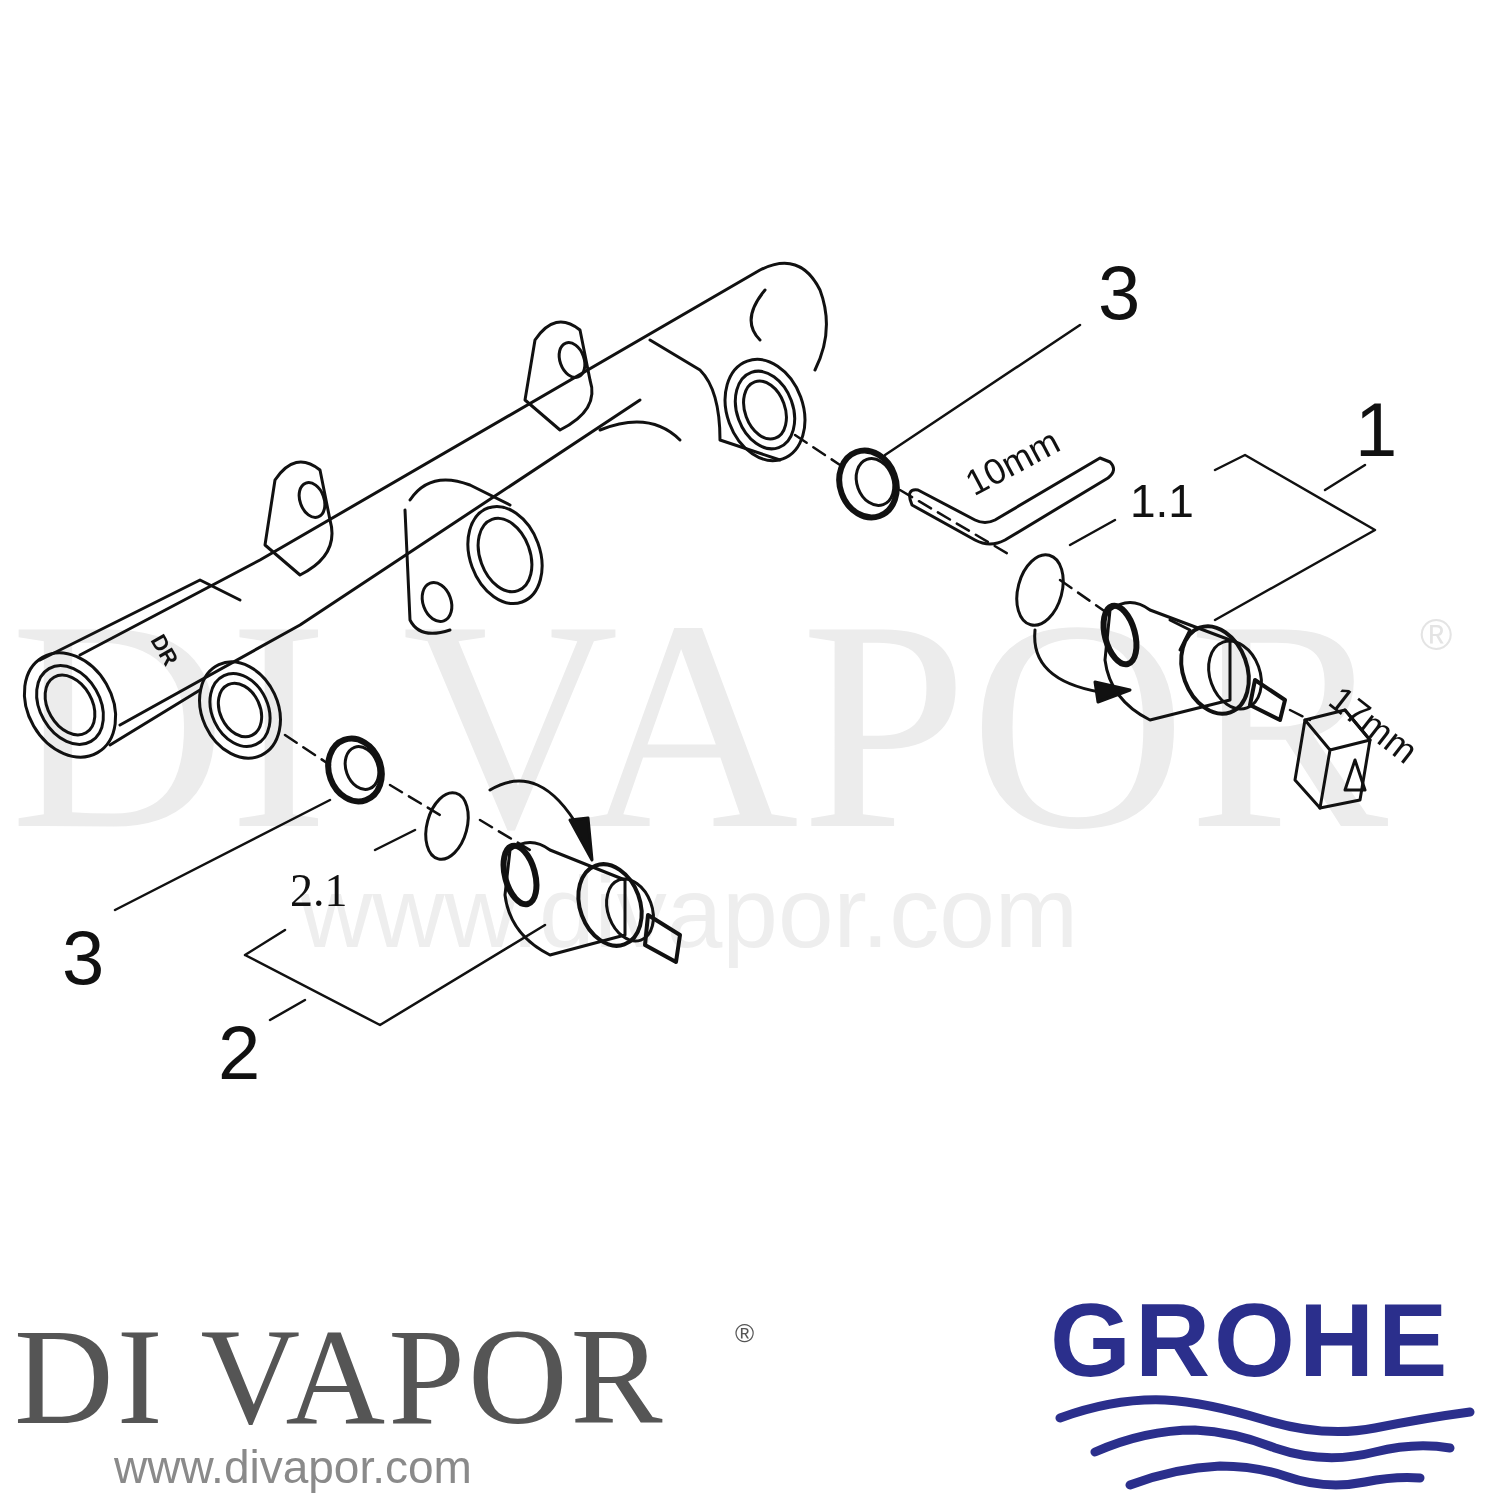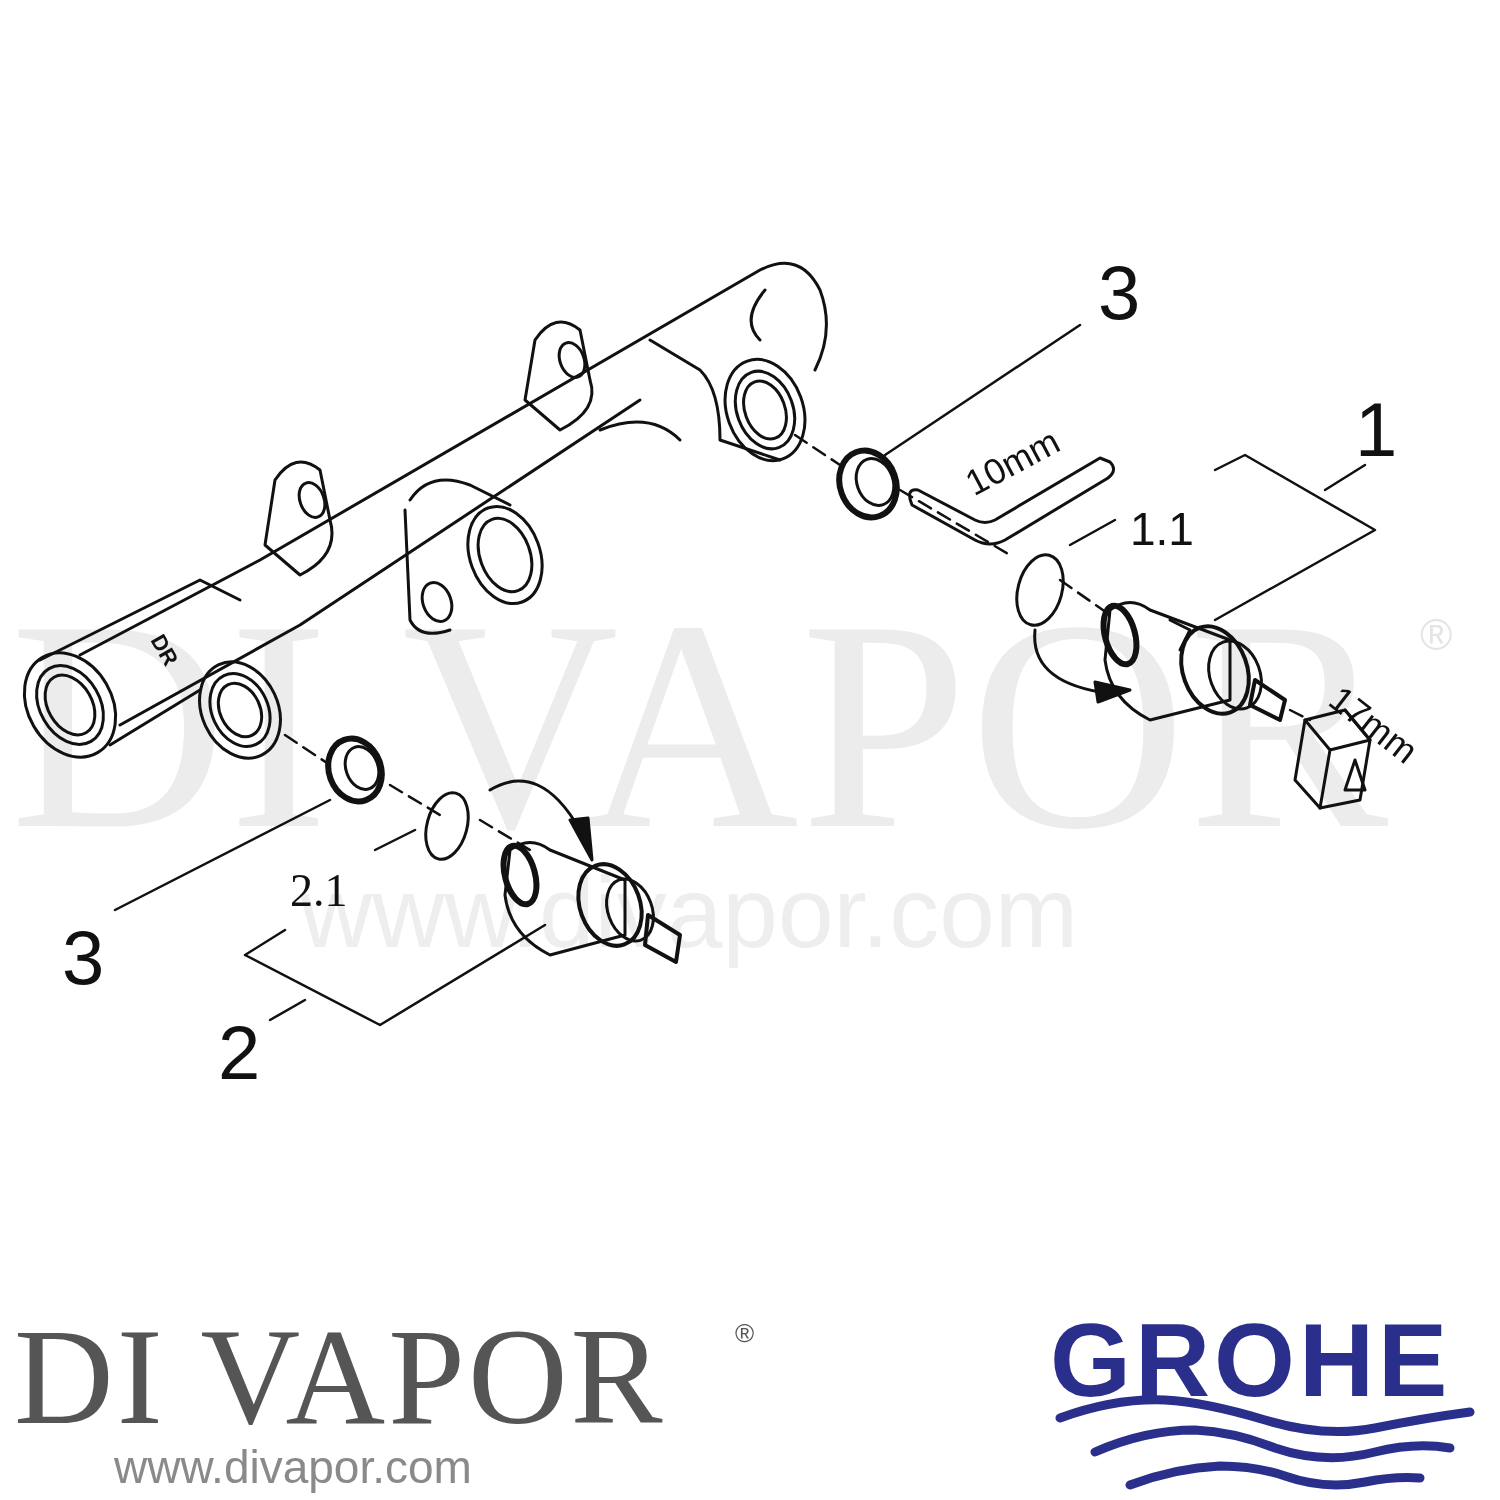--- a/index.html
+++ b/index.html
@@ -8,21 +8,21 @@
   .wm-reg { position: absolute; left: 1420px; top: 610px; font-family: "Liberation Sans", sans-serif; font-size: 44px; color: #e4e4e4; }
   .wm-url { position: absolute; left: 300px; top: 855px; font-family: "Liberation Sans", sans-serif; font-size: 100px; color: #eeeeee; font-weight: 300; white-space: nowrap; }
   svg.diagram { position: absolute; left: 0; top: 0; }
   .callout { position: absolute; font-family: "Liberation Sans", sans-serif; color: #111; line-height: 1; white-space: nowrap; }
   .c-big { font-size: 76px; }
   .c-sub { font-size: 46px; }
   .c-tool { font-size: 36px; }
   .logo-dv { position: absolute; left: 14px; top: 1308px; font-family: "Liberation Serif", serif; font-size: 138px; color: #555555; letter-spacing: 3px; line-height: 1; white-space: nowrap; }
   .logo-dv-reg { position: absolute; left: 735px; top: 1318px; font-size: 26px; color: #555555; }
   .logo-dv-url { position: absolute; left: 114px; top: 1440px; font-family: "Liberation Sans", sans-serif; font-size: 46px; color: #8a8a8a; white-space: nowrap; }
-  .logo-grohe { position: absolute; left: 1050px; top: 1288px; font-family: "Liberation Sans", sans-serif; font-weight: bold; font-size: 104px; color: #2b2f8c; letter-spacing: 4px; line-height: 1; white-space: nowrap; margin-top: 20px; }
+  .logo-grohe { position: absolute; left: 1050px; top: 1288px; font-family: "Liberation Sans", sans-serif; font-weight: bold; font-size: 104px; color: #2b2f8c; letter-spacing: 4px; line-height: 1; white-space: nowrap; }
   svg.waves { position: absolute; left: 1055px; top: 1390px; }
 </style>
 </head>
 <body>
 
 <div class="wm-big">DI VAPOR</div>
 <div class="wm-reg">®</div>
 <div class="wm-url">www.divapor.com</div>
 
 <svg class="diagram" width="1500" height="1500" viewBox="0 0 1500 1500" fill="none" stroke="#111" stroke-width="3" stroke-linecap="round" stroke-linejoin="round">
@@ -126,21 +126,21 @@
     <path d="M1325 490 L1365 465"></path>
     <path d="M330 800 L115 910"></path>
     <path d="M375 850 L415 830"></path>
     <path d="M245 955 L285 930 M245 955 L380 1025 L545 925"></path>
     <path d="M270 1020 L305 1000"></path>
   </g>
 </svg>
 
 <div class="callout c-big" style="left:1098px; top:255px;">3</div>
 <div class="callout c-big" style="left:1355px; top:392px;">1</div>
-<div class="callout c-sub" style="left:1130px; top:506px;">1.1</div>
+<div class="callout c-sub" style="left:1130px; top:478px;">1.1</div>
 <div class="callout c-big" style="left:62px; top:920px;">3</div>
 <div class="callout c-sub" style="left:290px; top:868px;font-family:Liberation Serif, serif;">2.1</div>
 <div class="callout c-big" style="left:218px; top:1015px;">2</div>
 <div class="callout c-tool" style="left:960px; top:470px; transform: rotate(-28deg); transform-origin: left top;">10mm</div>
 <div class="callout c-tool" style="left:1345px; top:680px; transform: rotate(38deg); transform-origin: left top;">17mm</div>
 
 <div class="logo-dv">DI VAPOR</div>
 <div class="logo-dv-reg">®</div>
 <div class="logo-dv-url">www.divapor.com</div>
 

